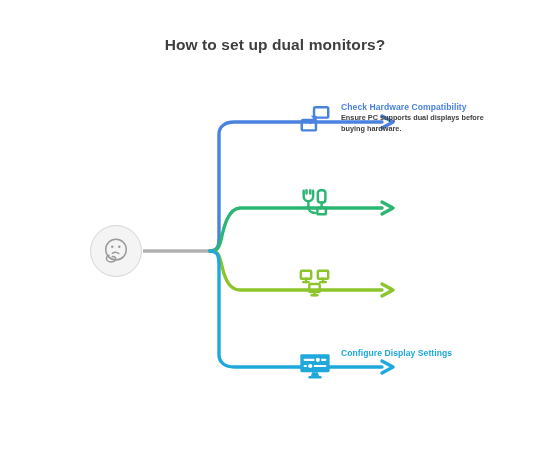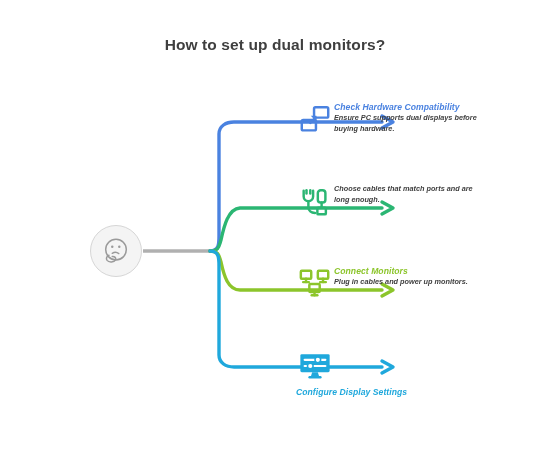--- a/index.html
+++ b/index.html
@@ -46,22 +46,21 @@
     border: 1.6px solid #d6d6d6;
     box-sizing: border-box;
     display: flex;
     align-items: center;
     justify-content: center;
   }
   .branch {
     position: absolute;
     display: flex;
     align-items: flex-start;
-    gap: 0;
-    font-style: italic;
+    gap: 7px;
   }
   .branch-icon {
     flex: 0 0 auto;
     width: 38px;
     height: 38px;
     display: flex;
     align-items: center;
     justify-content: center;
     margin-top: 1px;
   }
@@ -78,21 +77,21 @@
   .branch-desc {
     font-size: 7.3px;
     color: #404040;
     line-height: 10.5px;
     max-width: 152px;
     font-weight: bold;
   }
   #b1 { left: 296px; top: 100px; }
   #b2 { left: 296px; top: 183px; }
   #b3 { left: 296px; top: 264px; }
-  #b4 { left: 296px; top: 346px; flex-direction: column; }
+  #b4 { left: 296px; top: 346px; }
 </style>
 </head>
 <body>
 
 <div id="canvas">
 
   <div id="title">How to set up dual monitors?</div>
 
   <svg id="connectors" viewBox="0 0 550 454" xmlns="http://www.w3.org/2000/svg">
 
@@ -146,43 +145,38 @@
           <path d="M9,4.5 L9,8"></path>
           <path d="M13,4.5 L13,8"></path>
           <path d="M11,16 L11,22 C11,26 14,28.5 18,28.5"></path>
           <rect x="21" y="4.5" width="8" height="13" rx="3"></rect>
           <path d="M25,17.5 L25,23"></path>
           <rect x="20.5" y="23" width="9" height="7" rx="1"></rect>
         </g>
       </svg>
     </div>
     <div class="branch-text">
-      <div class="branch-desc">Choose cables that match ports and are long enough.</div>
     </div>
   </div>
 
   <div class="branch" id="b3">
     <div class="branch-icon">
       <svg width="34" height="34" viewBox="0 0 36 36">
         <g fill="none" stroke="#8cc52b" stroke-width="2.6" stroke-linejoin="round" stroke-linecap="round">
           <rect x="3" y="4" width="11" height="8.5" rx="1"></rect>
           <path d="M8.5,12.5 L8.5,16"></path>
           <path d="M5.5,16 L11.5,16"></path>
           <rect x="21" y="4" width="11" height="8.5" rx="1"></rect>
           <path d="M26.5,12.5 L26.5,16"></path>
           <path d="M23.5,16 L29.5,16"></path>
           <rect x="12" y="18" width="11" height="8.5" rx="1"></rect>
           <path d="M17.5,26.5 L17.5,30"></path>
           <path d="M14.5,30 L20.5,30"></path>
         </g>
       </svg>
-    </div>
-    <div class="branch-text">
-      <div class="branch-title" style="color:#8cc52b">Connect Monitors</div>
-      <div class="branch-desc">Plug in cables and power up monitors.</div>
     </div>
   </div>
 
   <div class="branch" id="b4">
     <div class="branch-icon">
       <svg width="34" height="34" viewBox="0 0 36 36">
         <path d="M4,5.5 h28 a1.5,1.5 0 0 1 1.5,1.5 v16 a1.5,1.5 0 0 1 -1.5,1.5 h-28 a1.5,1.5 0 0 1 -1.5,-1.5 v-16 a1.5,1.5 0 0 1 1.5,-1.5 z" fill="#1fa8dc"></path>
         <path d="M15,24.5 L21,24.5 L22.5,29.5 L13.5,29.5 Z" fill="#1fa8dc"></path>
         <rect x="11" y="28.5" width="14" height="2.8" rx="1.3" fill="#1fa8dc"></rect>
         <g stroke="#ffffff" stroke-width="2.2" stroke-linecap="round">

